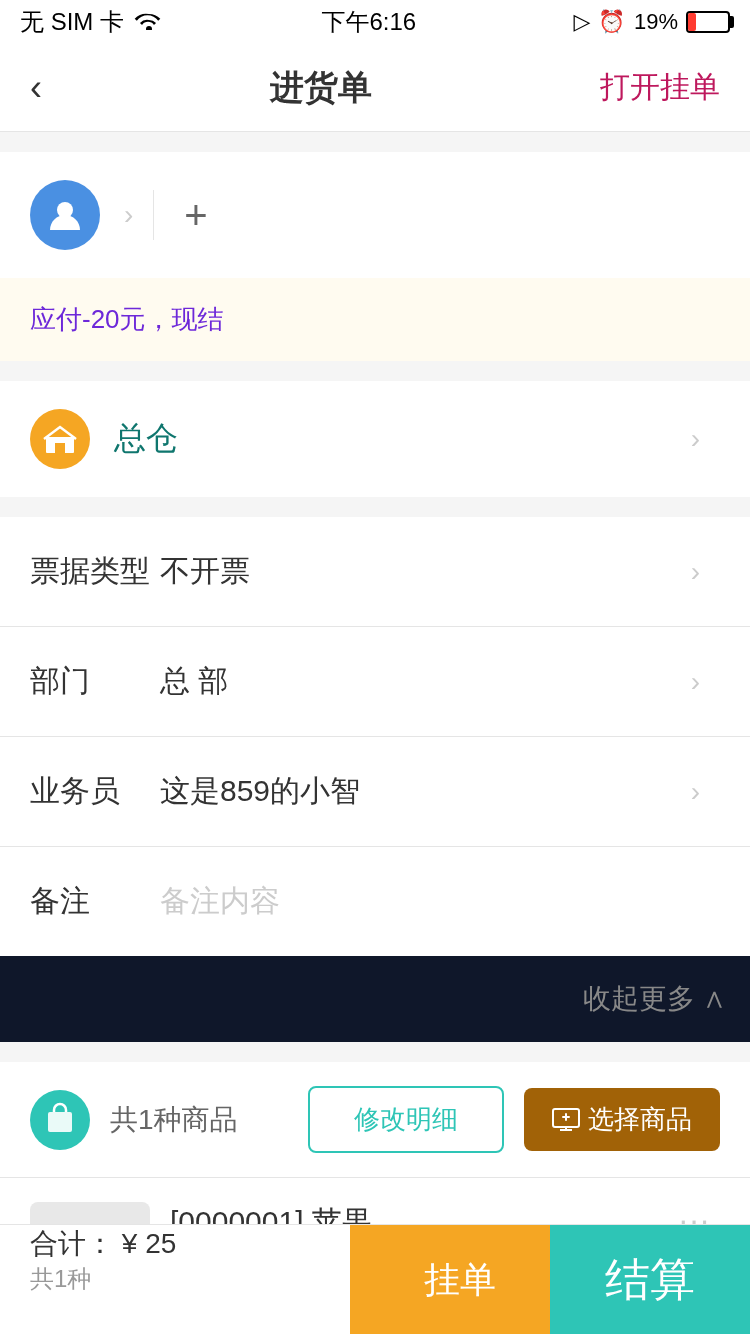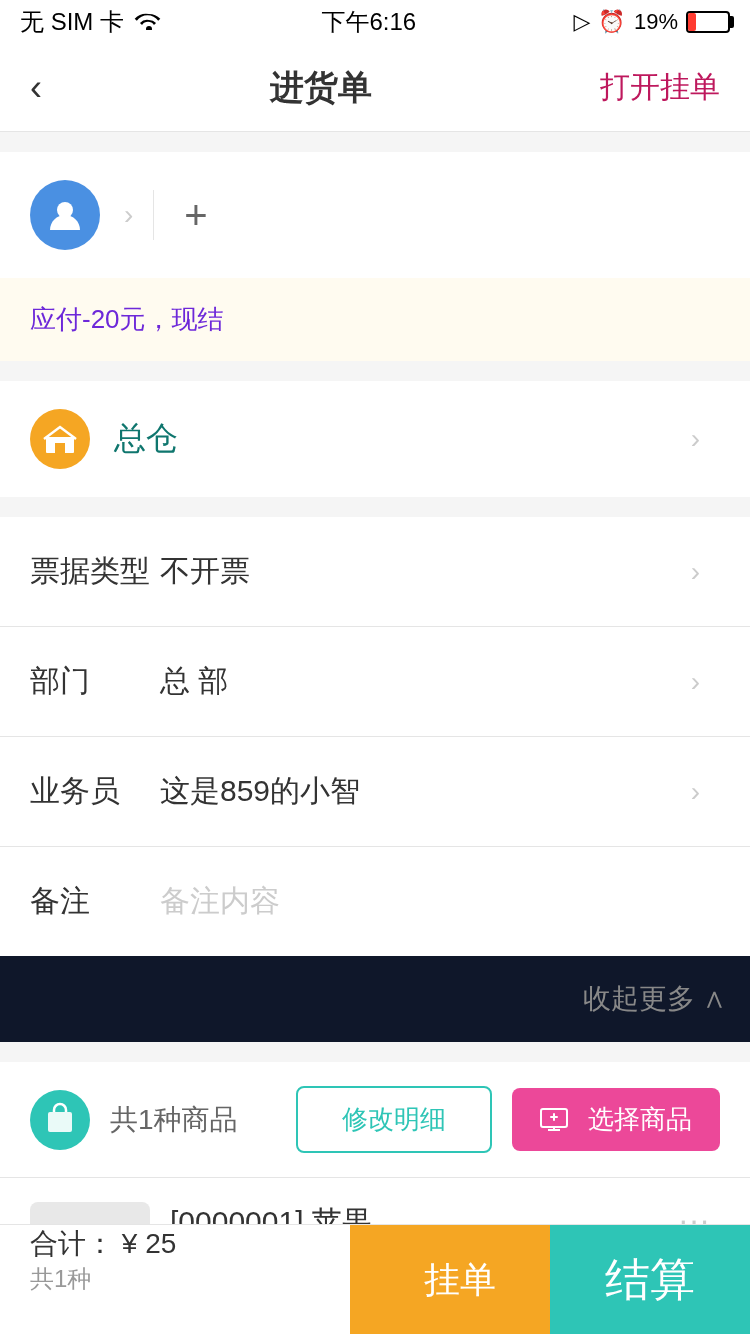--- a/index.html
+++ b/index.html
@@ -126,23 +126,23 @@
     .product-icon {
       width: 60px; height: 60px; border-radius: 50%; background: #2ec5b6;
       display: flex; align-items: center; justify-content: center; flex-shrink: 0;
     }
     .product-count { flex: 1; font-size: 28px; color: #666; }
     .btn-outline {
       border: 2px solid #2ec5b6; color: #2ec5b6; background: #fff;
       padding: 14px 44px; border-radius: 8px; font-size: 26px;
     }
     .btn-fill {
-      background: #ec4899; color: #fff; border: none;
+      background: #a16207; color: #fff; border: none;
       padding: 14px 28px; border-radius: 8px; font-size: 26px;
-      display: flex; align-items: center; gap: 20px;
+      display: flex; align-items: center; gap: 8px;
     }
 
     
     .product-item {
       display: flex;
       align-items: flex-start;
       padding: 24px 30px;
       background: #fff;
       gap: 20px;
     }

